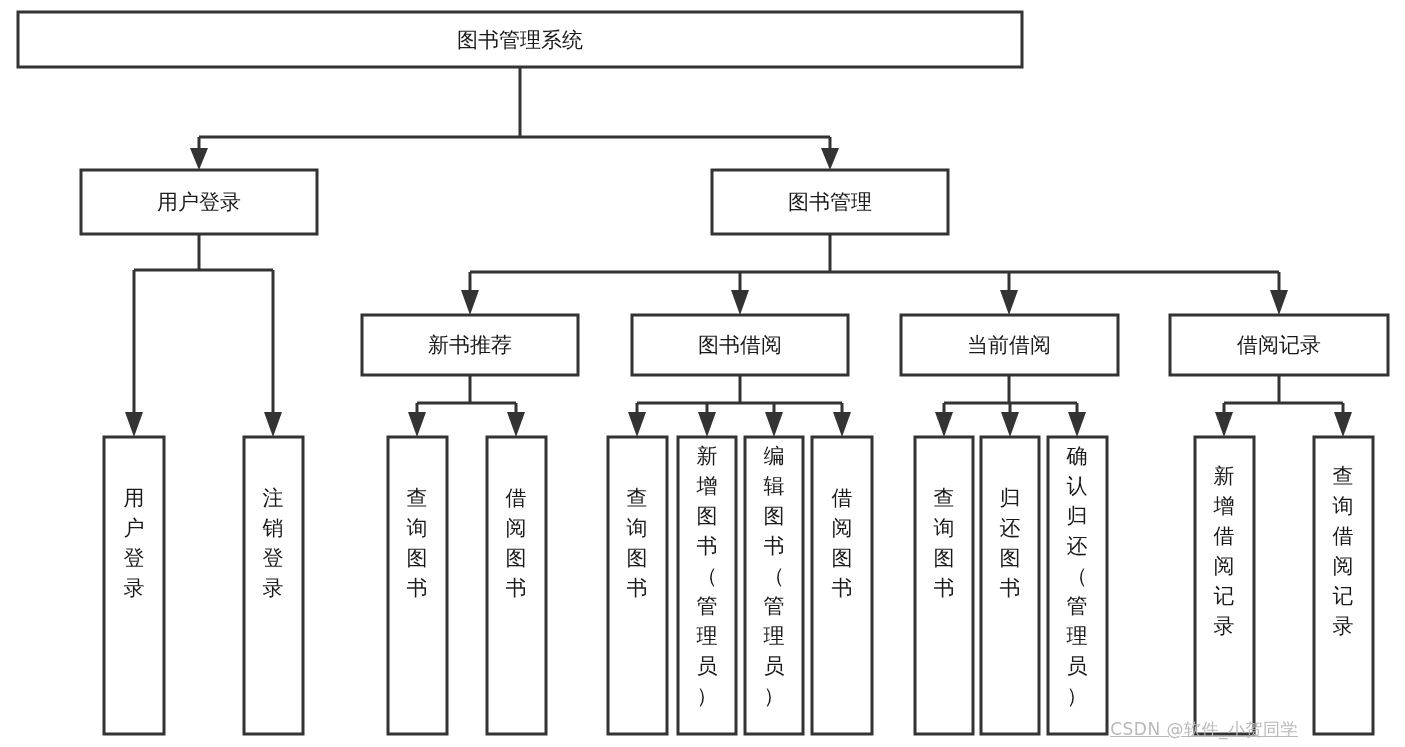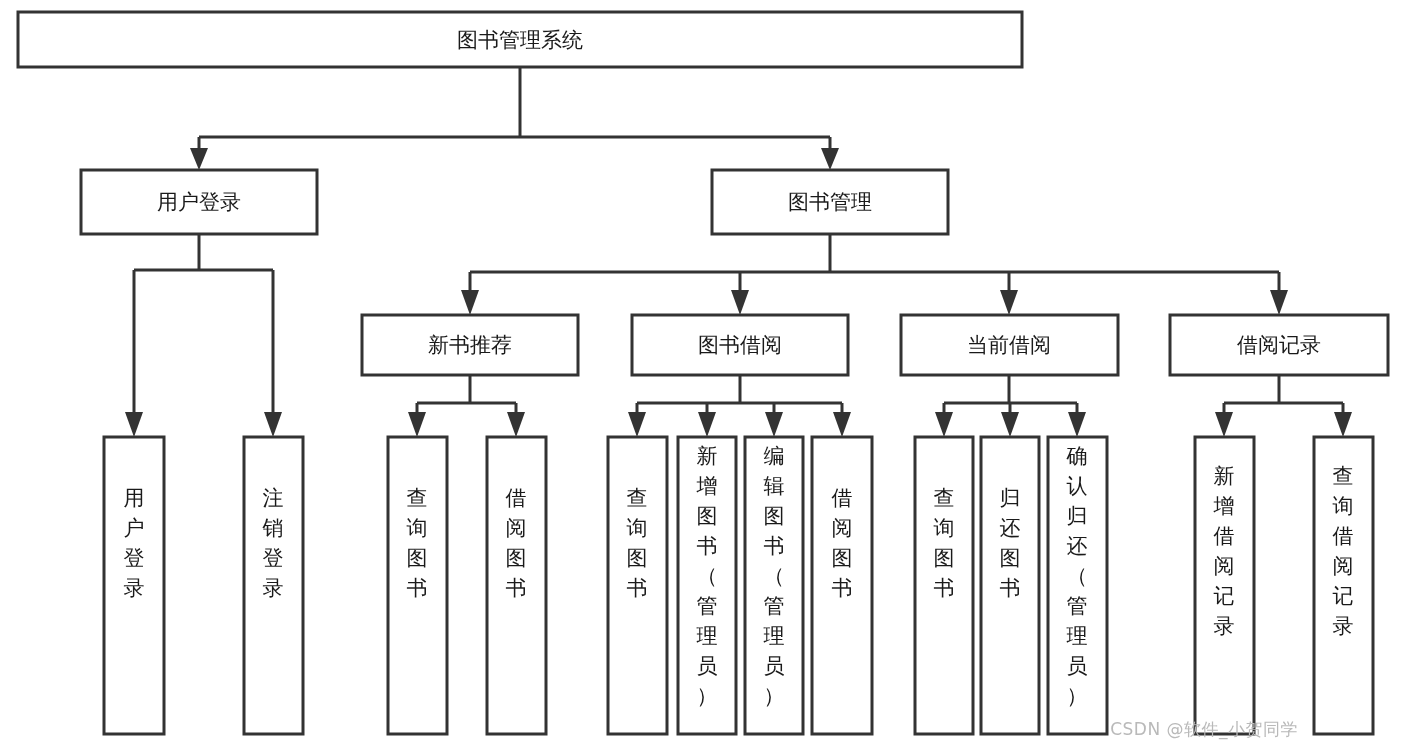--- a/index.html
+++ b/index.html
@@ -58,20 +58,21 @@
   .watermark {
     position: absolute;
     right: 8px;
     bottom: 6px;
     font-family: "DejaVu Sans", "Liberation Sans", sans-serif;
     font-size: 17px;
     color: #b9b9b9;
     white-space: nowrap;
     letter-spacing: 0.5px;
     pointer-events: none;
+    text-decoration: underline;
   }
 </style>
 </head>
 <body>
 
 <div id="diagram-root">
 
   <svg class="diagram-canvas" viewBox="0 0 1405 747" xmlns="http://www.w3.org/2000/svg">
 
     <g>

